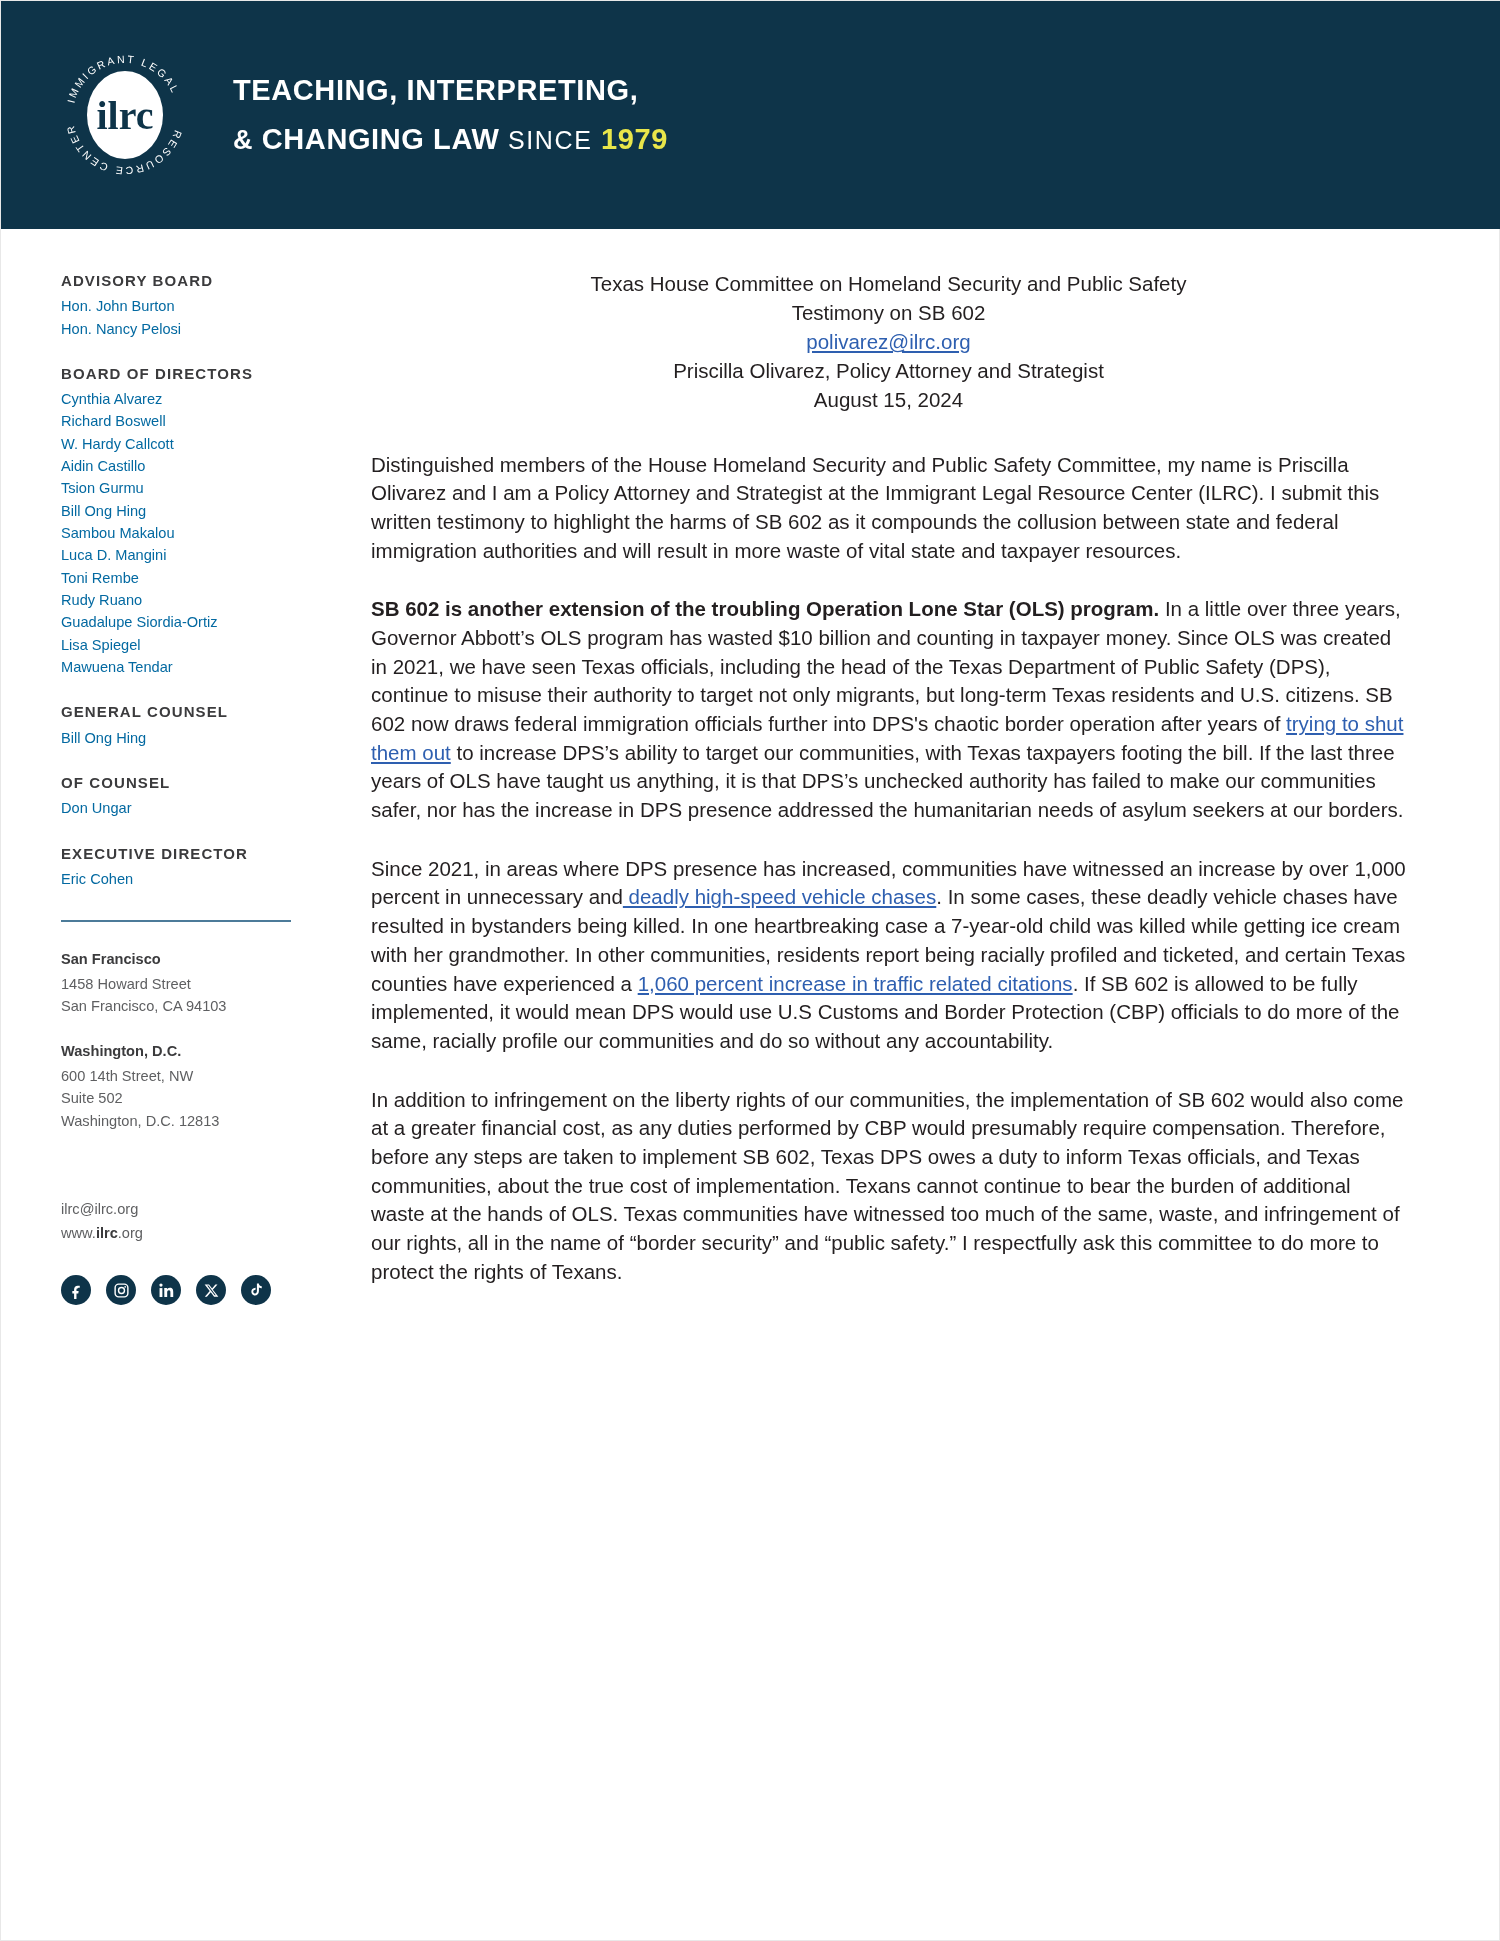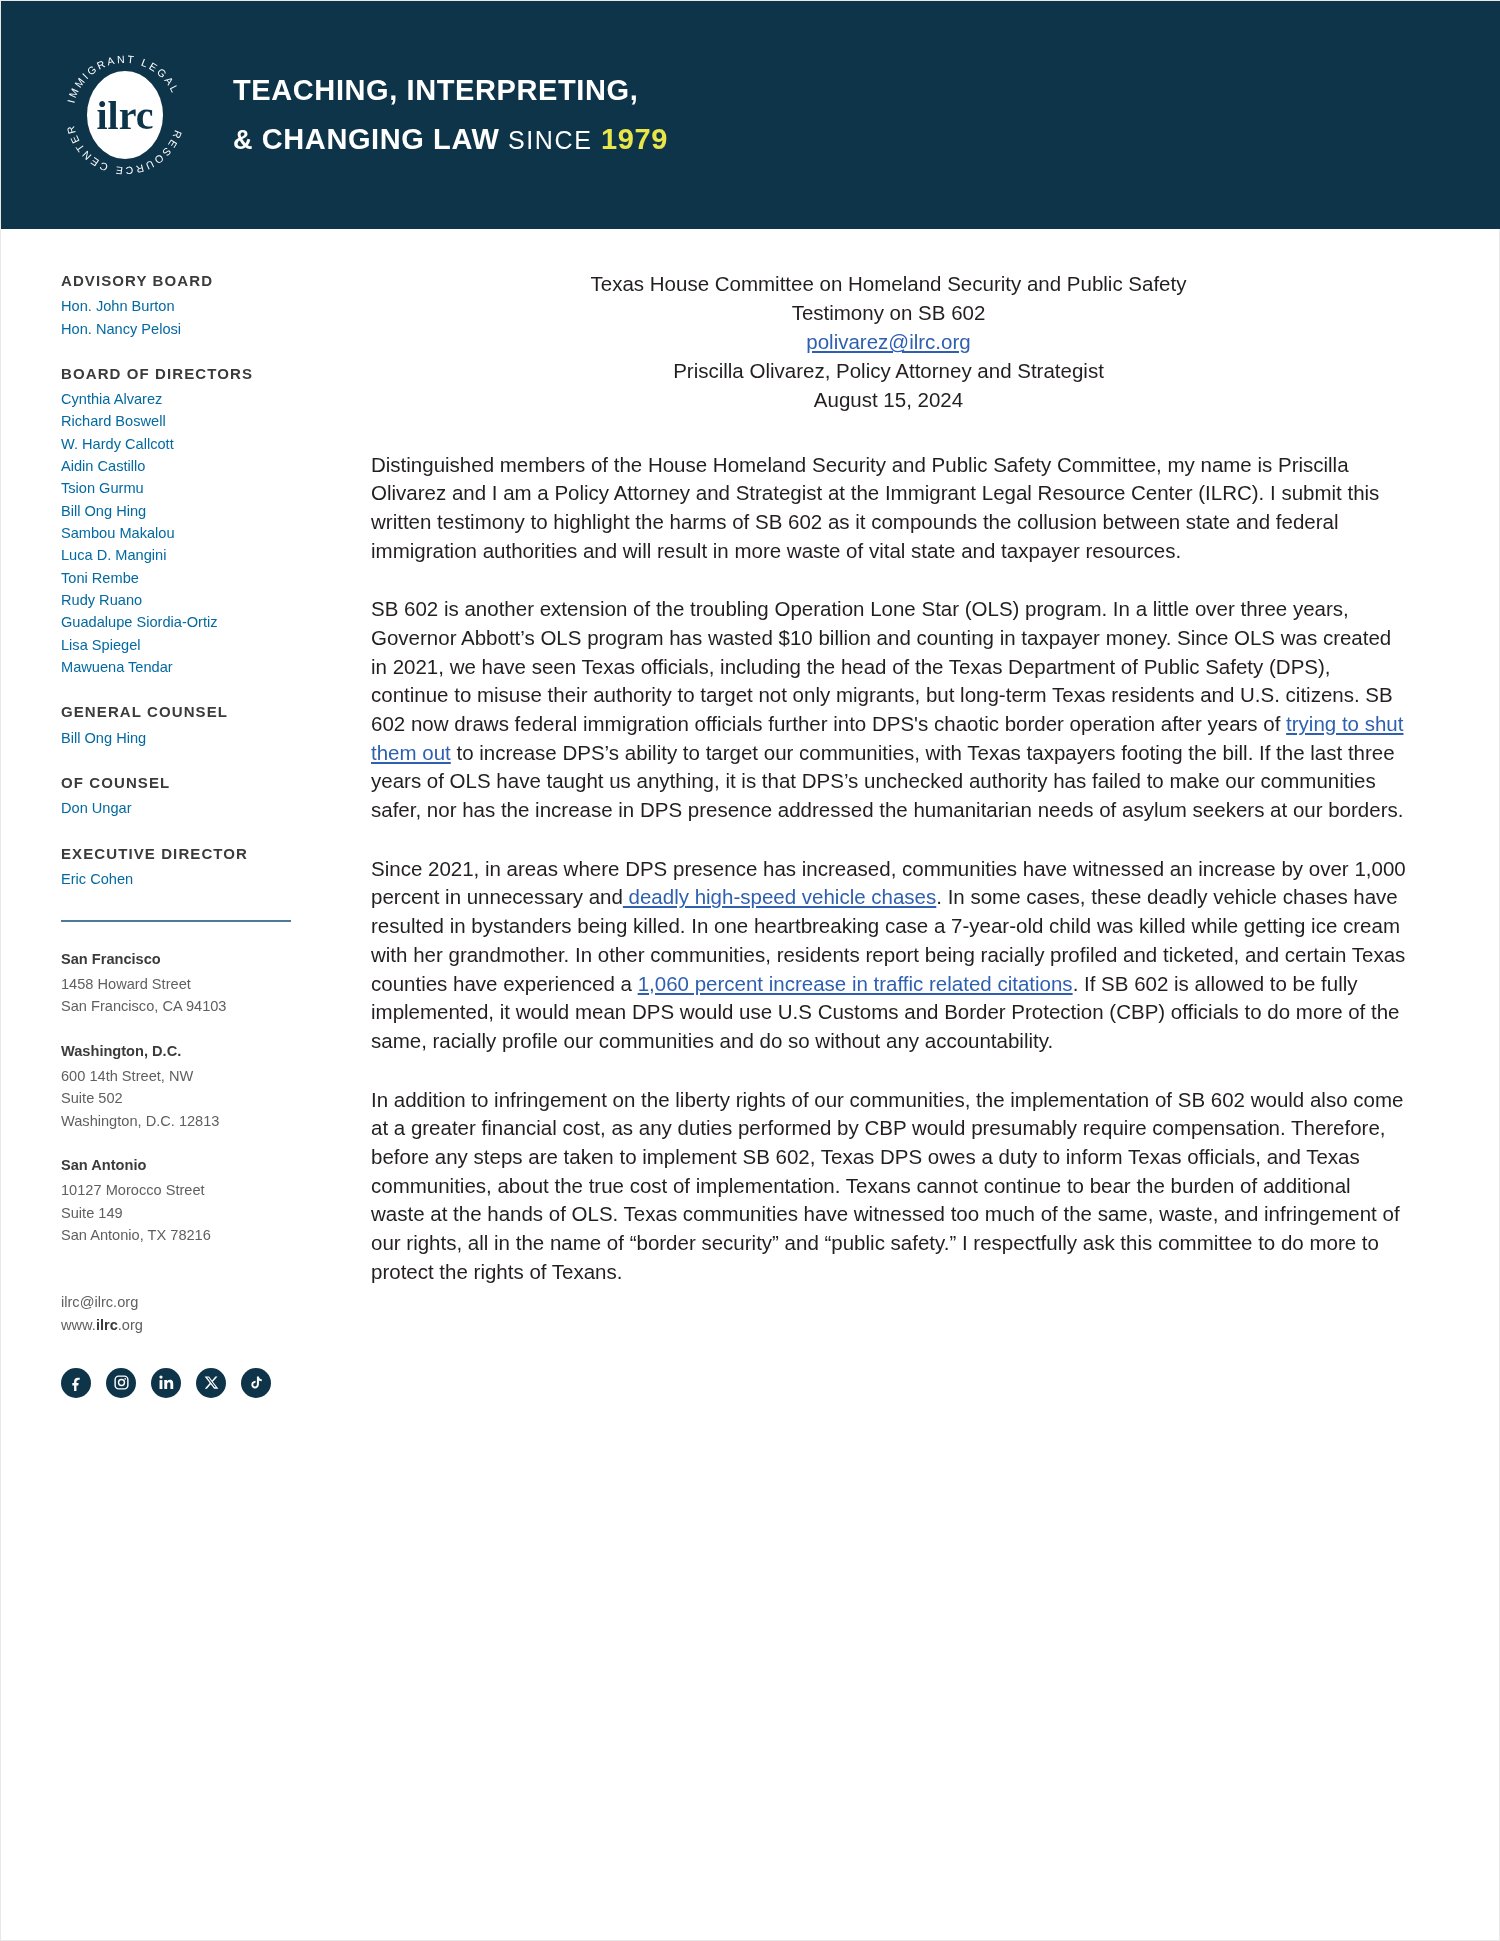--- a/index.html
+++ b/index.html
@@ -170,21 +170,21 @@
     text-decoration: underline;
   }
   .para {
     font-size: 20.5px;
     line-height: 1.40;
     margin-top: 30px;
     text-align: left;
     color: #231f20;
   }
   .para.first { margin-top: 36px; }
-  .para b { font-weight: 400; }
+  .para b { font-weight: 700; }
   .para a {
     color: #2e5fb0;
     text-decoration: underline;
   }
 </style>
 </head>
 <body>
 
 <div id="page">
 
@@ -275,26 +275,20 @@
       <div class="side-gap"></div>
 
       <div>
         <div class="office-name">Washington, D.C.</div>
         <div class="office-line">600 14th Street, NW</div>
         <div class="office-line">Suite 502</div>
         <div class="office-line">Washington, D.C. 12813</div>
       </div>
       <div class="side-gap"></div>
 
-      <div>
-        <div class="office-name">San Antonio</div>
-        <div class="office-line">10127 Morocco Street</div>
-        <div class="office-line">Suite 149</div>
-        <div class="office-line">San Antonio, TX 78216</div>
-      </div>
       <div class="side-gap"></div>
 
       <div class="side-gap"></div>
 
       <div class="contact-line">ilrc@ilrc.org</div>
       <div class="contact-line"><span>www.</span><b>ilrc</b><span>.org</span></div>
 
       <div id="social-row">
 
         <span class="social-dot">

